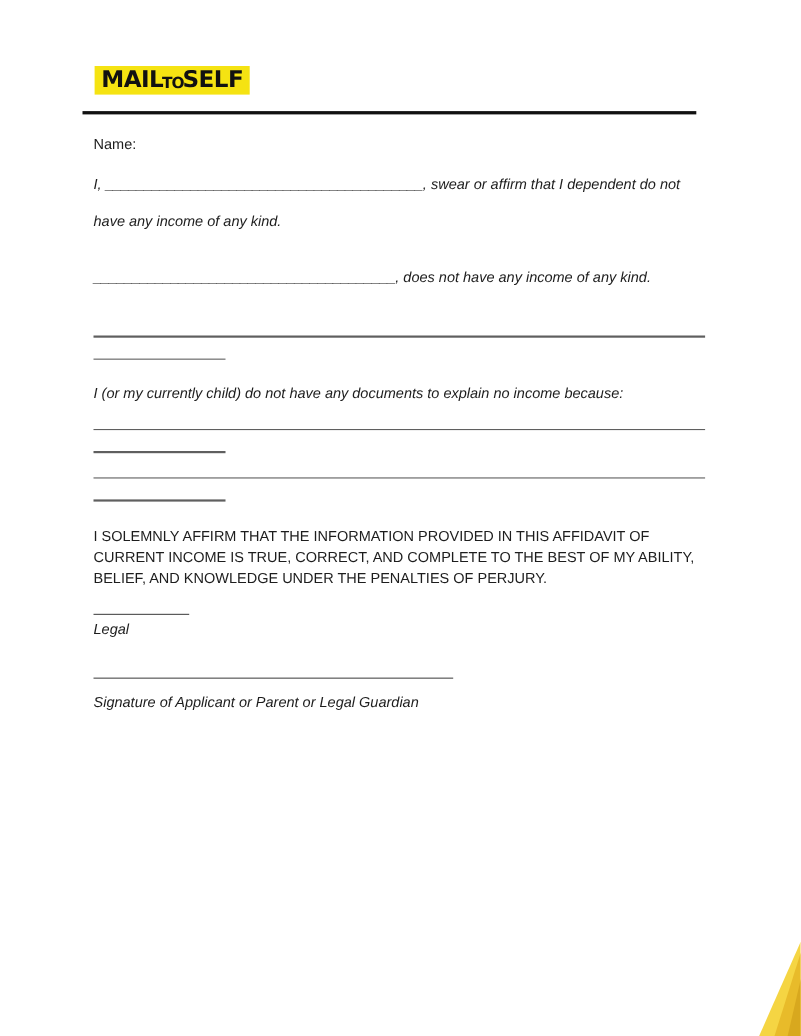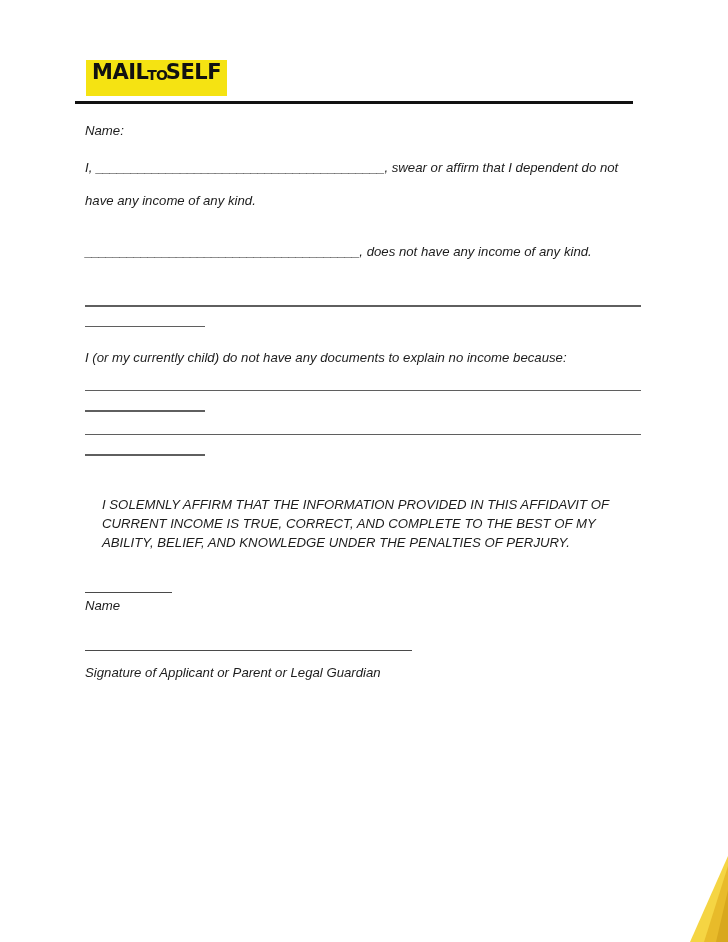--- a/index.html
+++ b/index.html
@@ -24,21 +24,21 @@
 
   
   .logo-wrap {
     position: absolute;
     left: 86px;
     top: 60px;
   }
   .logo {
     display: inline-block;
     background: #f5e312;
-    padding: 2px 6px 13px 6px;
+    padding: 2px 6px 3px 6px;
     font-family: "DejaVu Sans", sans-serif;
     font-weight: 900;
     font-size: 21px;
     letter-spacing: -0.5px;
     line-height: 1.0;
     color: #111111;
     white-space: nowrap;
   }
   .logo .lw-a { font-style: normal; }
   .logo .lw-mid {
@@ -62,21 +62,20 @@
 
   
   .body {
     position: absolute;
     left: 85px;
     top: 122px;
     width: 558px;
   }
 
   .field-line {
-    font-style: italic;
     font-size: 13.2px;
     line-height: 18.3px;
     margin: 0;
     color: #1d1d1d;
   }
 
   .para {
     font-style: italic;
     font-size: 13.2px;
     line-height: 18.3px;
@@ -109,24 +108,23 @@
     height: 1.6px;
     background: #4a4a4a;
   }
   .rule-sign {
     width: 327px;
     height: 1.6px;
     background: #4a4a4a;
   }
 
   .affirm {
-    font-style: italic;
     font-size: 13.2px;
     line-height: 19.2px;
-    margin: 17px;
+    margin: 0;
     color: #1d1d1d;
   }
 
   
   .page-curl {
     position: absolute;
     right: 0;
     bottom: 0;
     width: 62px;
     height: 86px;
@@ -187,21 +185,21 @@
     <div class="rule-short"></div>
 
     <div class="gap-lg"></div>
 
     <p class="affirm">I SOLEMNLY AFFIRM THAT THE INFORMATION PROVIDED IN THIS AFFIDAVIT OF CURRENT INCOME IS TRUE, CORRECT, AND COMPLETE TO THE BEST OF MY ABILITY, BELIEF, AND KNOWLEDGE UNDER THE PENALTIES OF PERJURY.</p>
 
     <div class="gap-lg"></div>
 
     <div class="rule-date"></div>
     <div style="height:4px"></div>
-    <p class="para">Name</p>
+    <p class="para">Legal</p>
 
     <div class="gap-lg"></div>
     <div style="height:12px"></div>
 
     <div class="rule-sign"></div>
     <div style="height:13px"></div>
     <p class="para">Signature of Applicant or Parent or Legal Guardian</p>
 
   </div>
 

